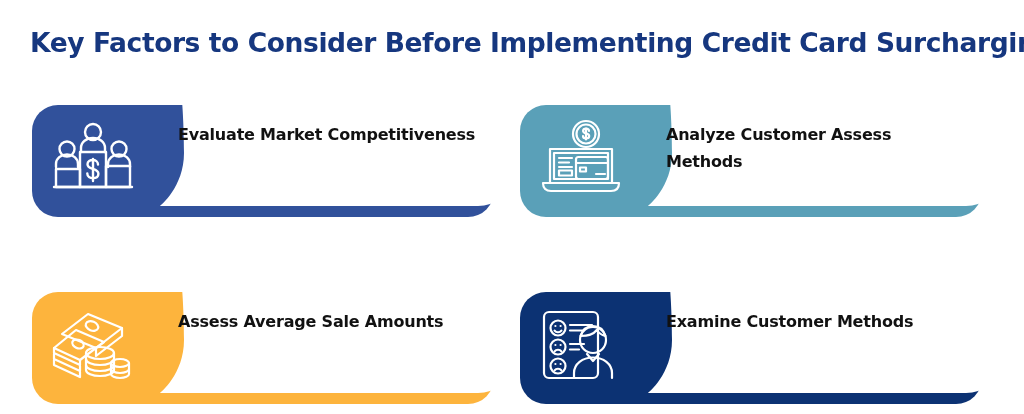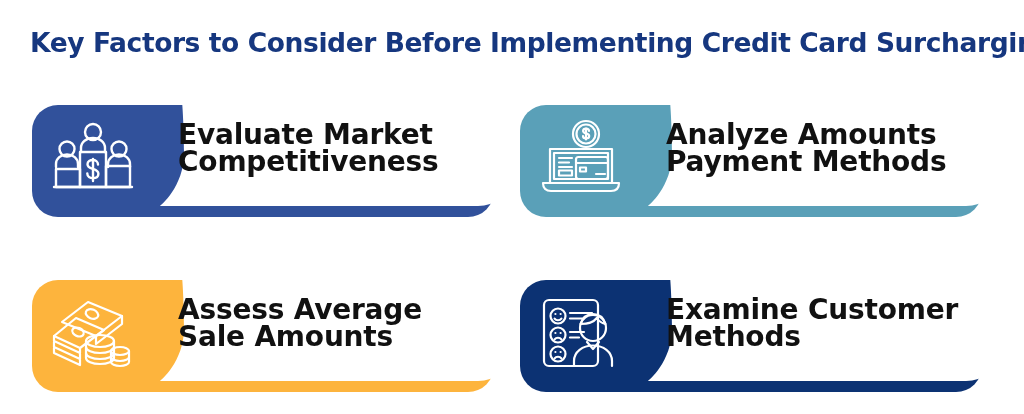--- a/index.html
+++ b/index.html
@@ -46,21 +46,21 @@
   }
 
   .card {
     position: absolute;
     width: 472px;
     height: 117px;
   }
   .card.col-a { left: 32px; }
   .card.col-b { left: 520px; }
   .card.row-1 { top: 4px; }
-  .card.row-2 { top: 179px; }
+  .card.row-2 { top: 191px; }
 
   
   .card-base {
     position: absolute;
     left: 0;
     top: 4px;
     width: 462px;
     height: 112px;
     border-radius: 26px;
   }
@@ -91,21 +91,21 @@
     display: block;
     width: 86px;
     height: 82px;
   }
 
   .card-label {
     position: absolute;
     left: 146px;
     top: 20px;
     width: 300px;
-    font-size: 28px;
+    font-size: 16px;
     line-height: 27px;
     font-weight: bold;
     color: #111111;
     font-family: "DejaVu Sans", "Liberation Sans", sans-serif;
     letter-spacing: -0.2px;
   }
 </style>
 </head>
 <body>
 
@@ -178,21 +178,21 @@
           <path d="M21 43.5 h10"></path>
           <path d="M21 48 h13"></path>
           <rect x="21" y="51.5" width="13" height="5"></rect>
 
           <rect x="38" y="38" width="32" height="22" rx="2.5"></rect>
           <path d="M38 44 h32"></path>
           <rect x="42" y="48.5" width="6" height="4"></rect>
           <path d="M58 55 h9"></path>
         </svg>
       </div>
-      <div class="card-label">Analyze Amounts Payment Methods</div>
+      <div class="card-label">Analyze Customer Assess Methods</div>
     </div>
 
     <div class="card col-a row-2">
       <div class="card-base" style="background:#fdb43d"></div>
       <div class="card-panel">
         <svg viewBox="0 0 472 105" xmlns="http://www.w3.org/2000/svg">
           <path d="M150 0 H446 Q472 0 472 26 V79 Q472 105 446 105 H128
                    C128 105 152 86 152 52 C152 22 150 0 150 0 Z" fill="#ffffff"></path>
         </svg>
       </div>

